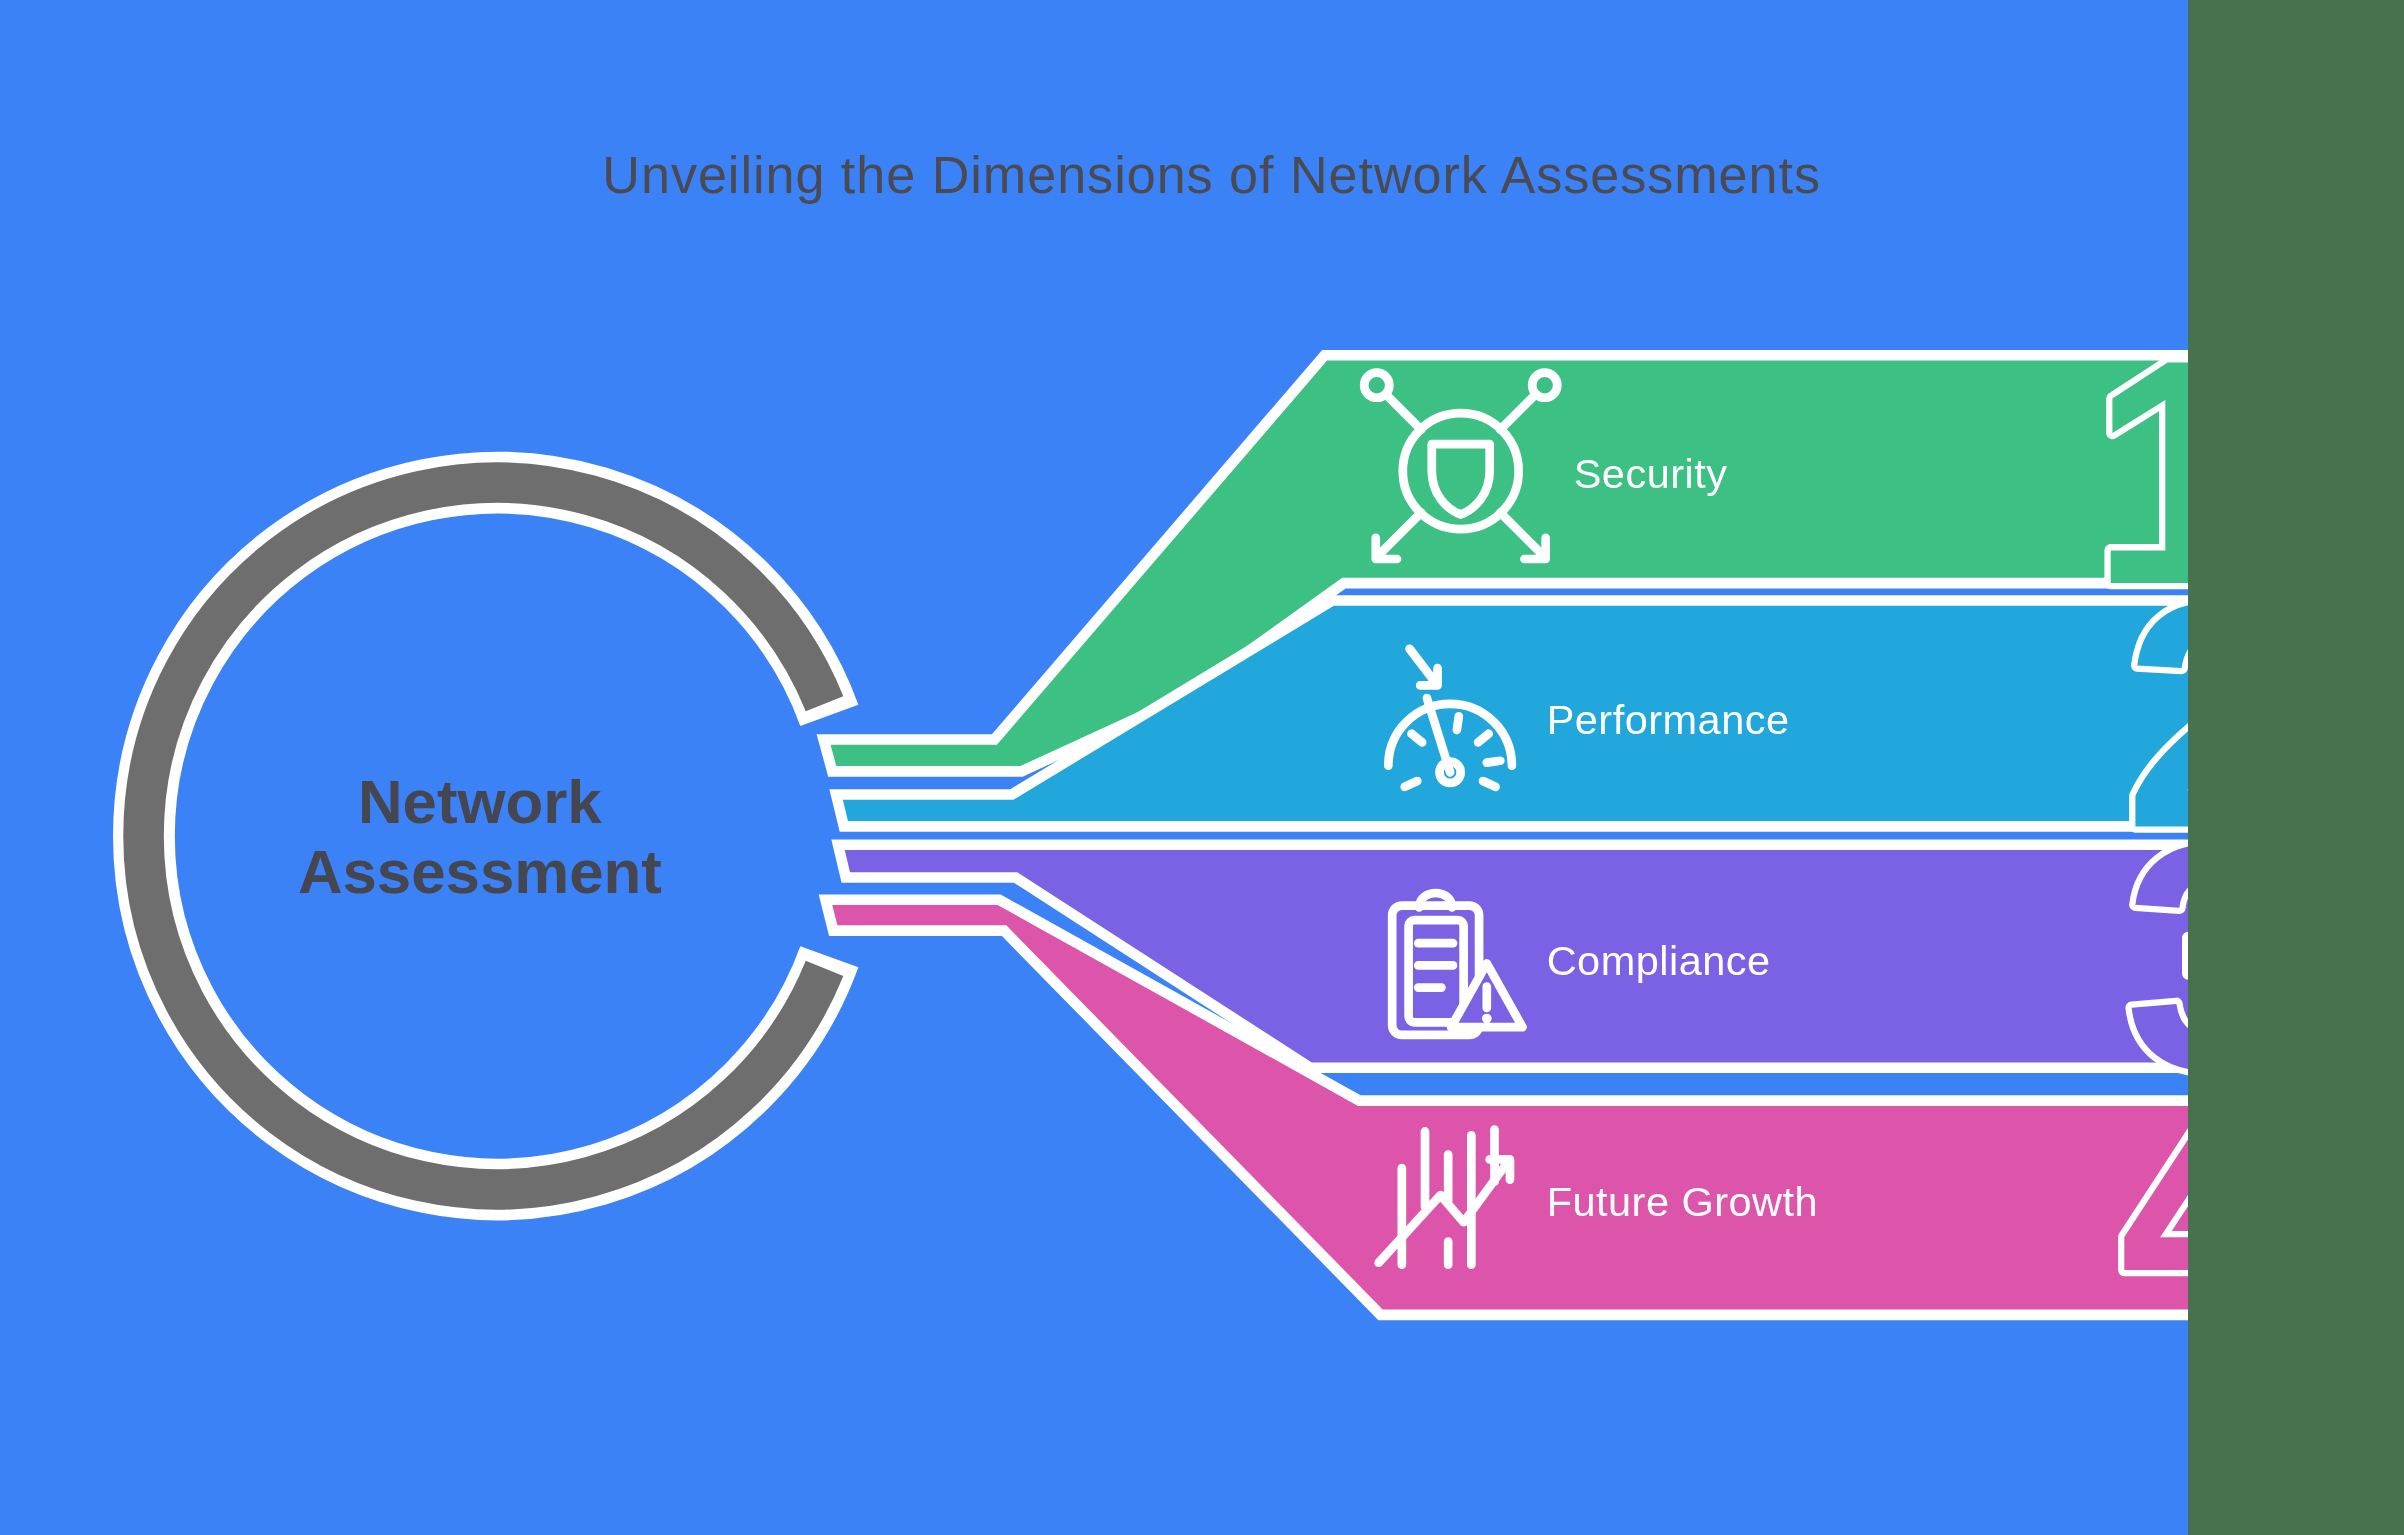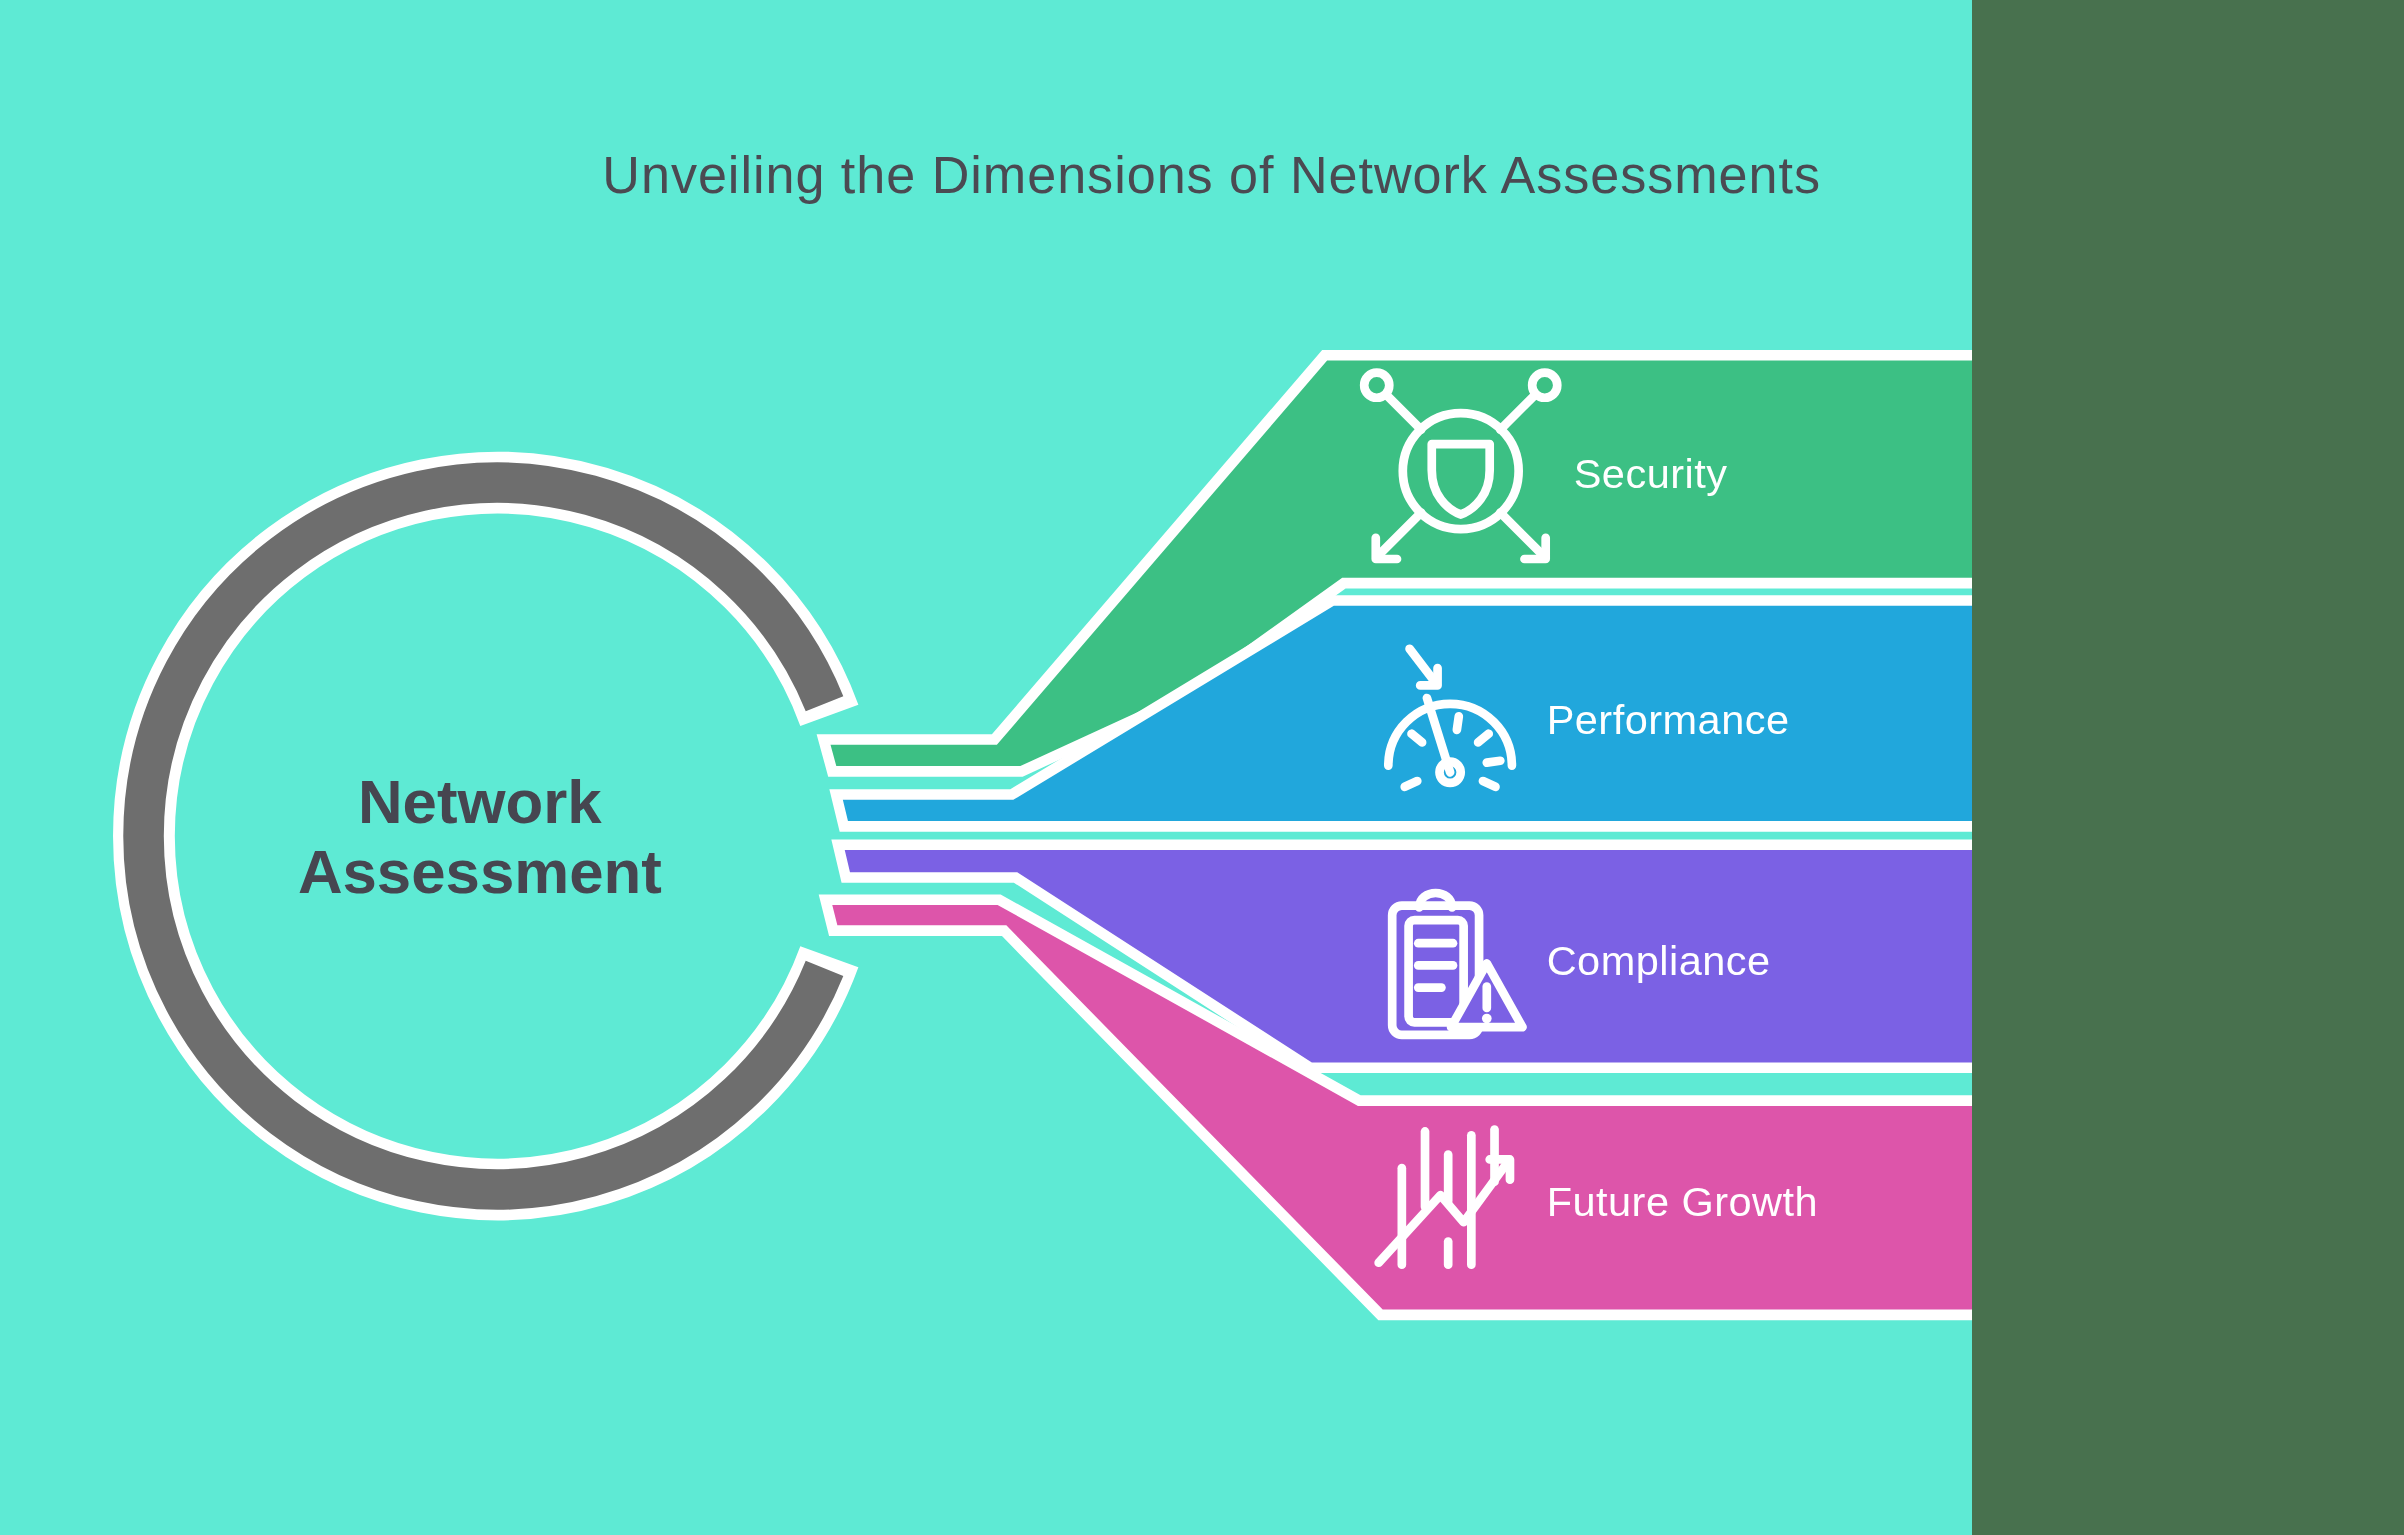--- a/index.html
+++ b/index.html
@@ -1,17 +1,17 @@
 <!DOCTYPE html>
 <html><head>
 <meta charset="utf-8">
 <style>
   html,body{margin:0;padding:0;}
   body{background:#48714e;font-family:"Liberation Sans",sans-serif;}
-  .stage{position:relative;width:1972px;height:1535px;background:#5eead4;overflow:hidden;}
+  .stage{position:relative;width:2188px;height:1535px;background:#3b82f6;overflow:hidden;}
   svg{display:block;}
   .ring-white{fill:none;stroke:#ffffff;stroke-width:64;}
   .ring-gray{fill:none;stroke:#6e6e6e;stroke-width:42;}
   .band{stroke:#ffffff;stroke-width:11;stroke-linejoin:miter;}
   .digit{font-family:"Liberation Sans",sans-serif;font-weight:bold;font-size:332px;
          stroke:#ffffff;stroke-width:13px;paint-order:stroke;stroke-linejoin:round;}
   .band-label{font-family:"Liberation Sans",sans-serif;font-size:43px;fill:#ffffff;letter-spacing:.5px;}
   .hub-label{font-family:"Liberation Sans",sans-serif;font-weight:bold;font-size:64px;fill:#464650;text-anchor:middle;}
   .title{font-family:"Liberation Sans",sans-serif;font-size:54px;fill:#4b4a52;text-anchor:middle;letter-spacing:1px;}
   .icon{fill:none;stroke:#ffffff;stroke-width:9;stroke-linecap:round;stroke-linejoin:round;}

